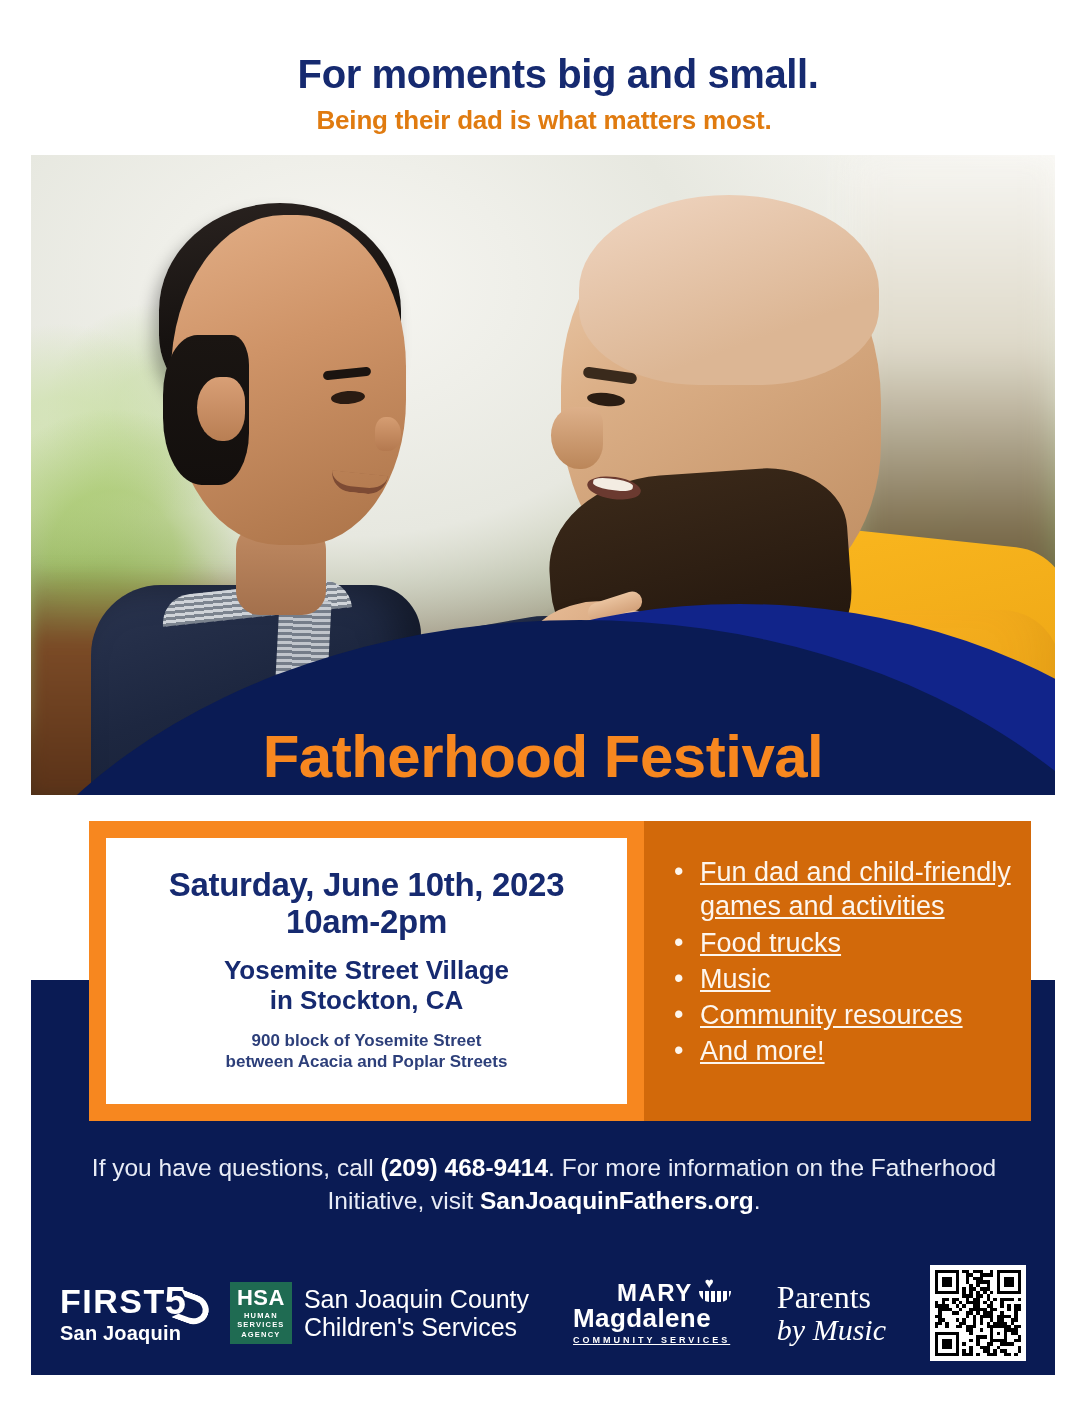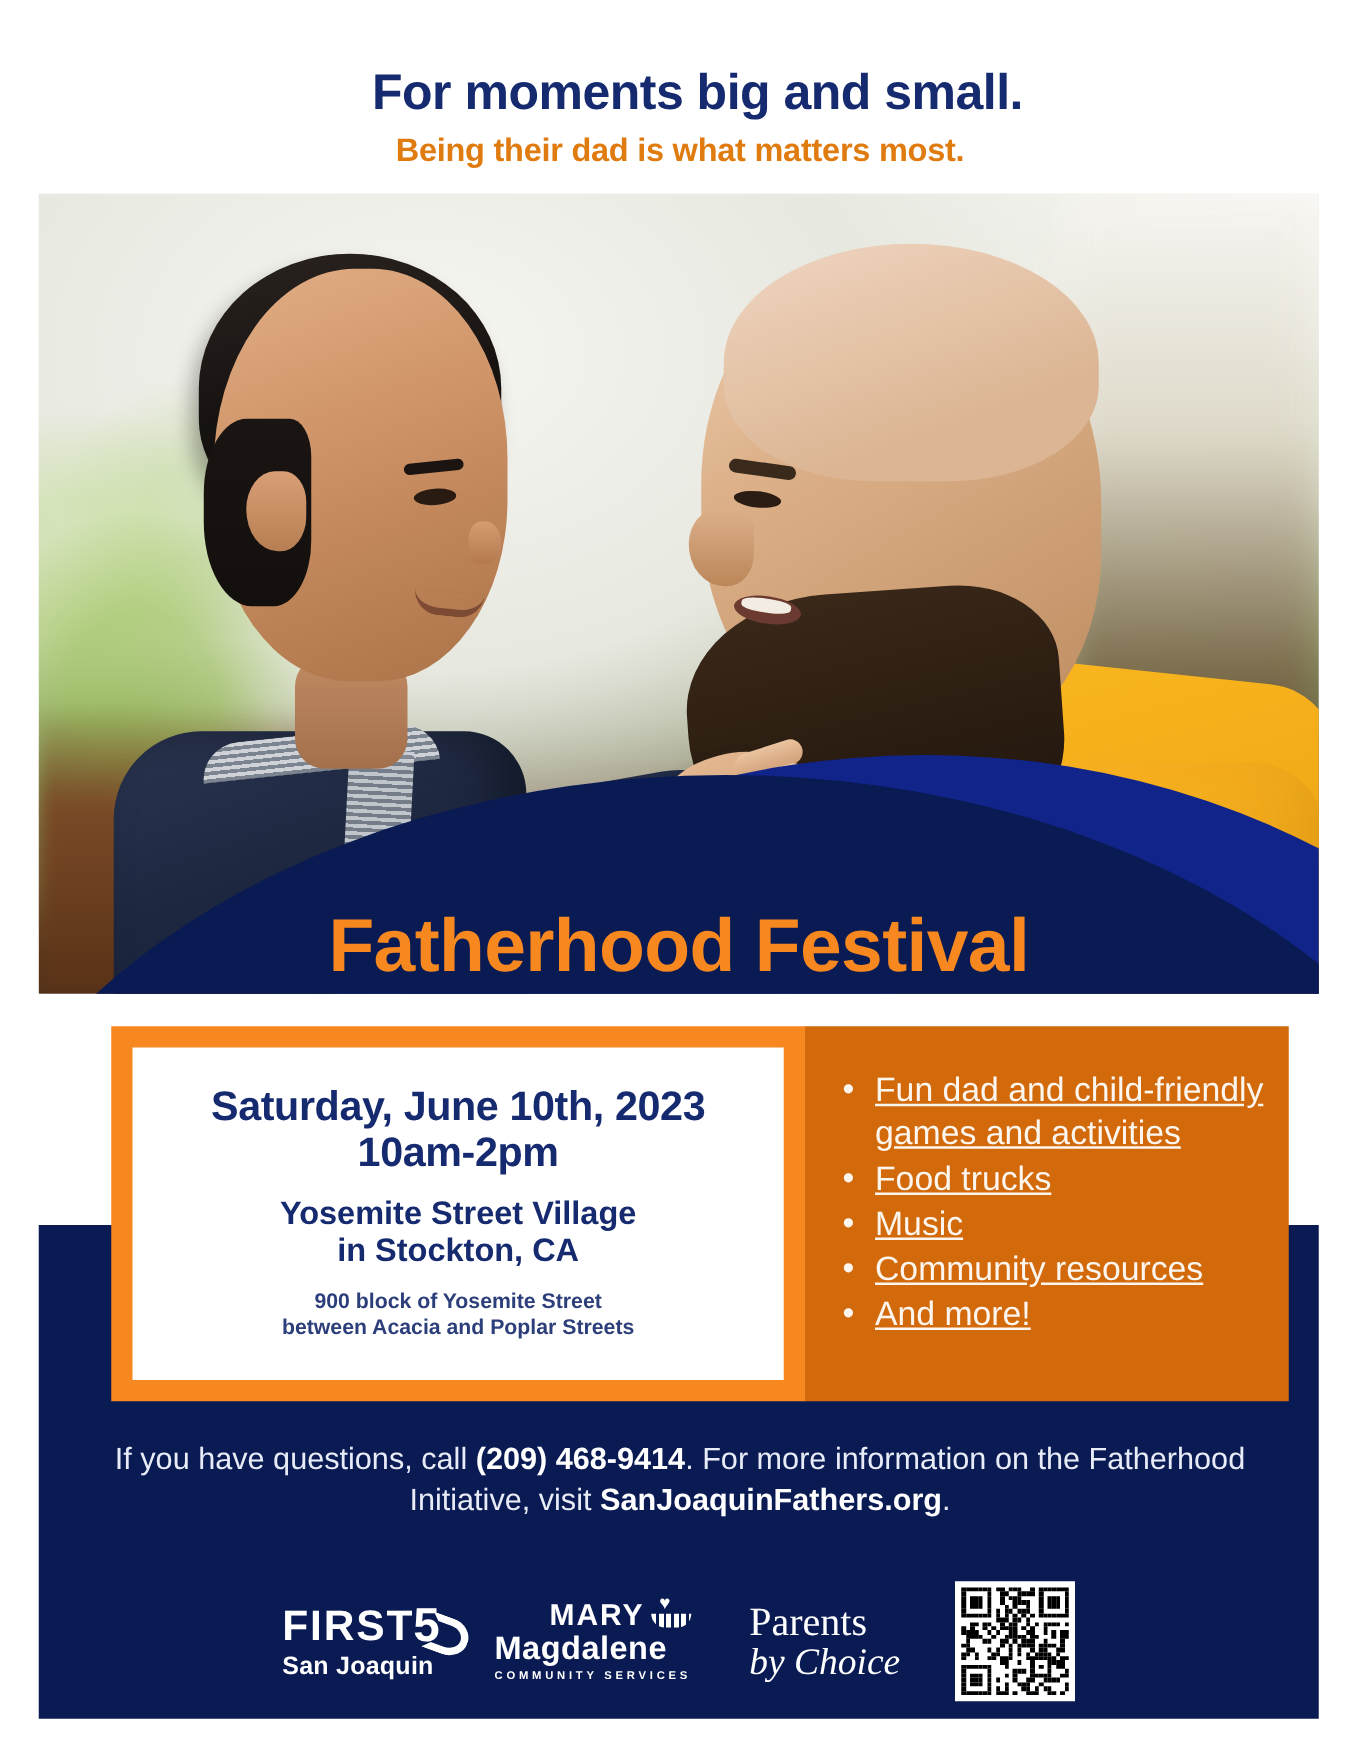--- a/index.html
+++ b/index.html
@@ -382,21 +382,21 @@
     content: "♥"; position: absolute; left: 6px; top: -9px;
     font-size: 15px; color: #fff;
   }
   .mm-heart::after {
     content: ""; position: absolute; left: 0; top: 8px;
     width: 32px; height: 11px;
     background: repeating-linear-gradient(90deg,#fff 0 4px, transparent 4px 6px);
     border-radius: 0 0 14px 14px;
   }
   .mm-mag { font-size: 26px; font-weight: 700; letter-spacing: .4px; line-height: 1.05; }
-  .mm-sub { font-size: 9px; letter-spacing: 3px; margin-top: 3px; font-weight: 700; }
+  .mm-sub { font-size: 9px; letter-spacing: 3px; margin-top: 3px; font-weight: 700; text-decoration: underline; }
 
   
   .logo-pbc { color: #fff; font-family: "Liberation Serif", serif; }
   .pbc-1 { font-size: 32px; line-height: 1.02; }
   .pbc-2 { font-size: 30px; font-style: italic; line-height: 1.05; }
 
   
   .qr-box {
     width: 96px; height: 96px;
     background: #fff;
@@ -496,33 +496,47 @@
   <div class="logos">
 
     <div class="logo-first5">
       <div class="f5-top">
         <span class="f5-word">FIRST</span>
         <span class="f5-five"><span>5</span><span class="f5-swoosh"></span></span>
       </div>
       <div class="f5-sub">San Joaquin</div>
     </div>
 
+    <div class="logo-hsa">
+      <div class="hsa-mark">
+        <div class="hsa-abbr">HSA</div>
+        <div class="hsa-small">
+          <div>HUMAN</div>
+          <div>SERVICES</div>
+          <div>AGENCY</div>
+        </div>
+      </div>
+      <div class="hsa-text">
+        <div>San Joaquin County</div>
+        <div>Children's Services</div>
+      </div>
+    </div>
 
     <div class="logo-mary">
       <div class="mm-row1">
         <span class="mm-mary">MARY</span>
         <span class="mm-heart"></span>
       </div>
       <div class="mm-mag">Magdalene</div>
       <div class="mm-sub">COMMUNITY SERVICES</div>
     </div>
 
     <div class="logo-pbc">
       <div class="pbc-1">Parents</div>
-      <div class="pbc-2">by Choice</div>
+      <div class="pbc-2">by Music</div>
     </div>
 
     <div class="qr-box">
       <div class="qr-grid" id="qr">
           <i class="on"></i>
           <i class="on"></i>
           <i class="on"></i>
           <i class="on"></i>
           <i class="on"></i>
           <i class="on"></i>

